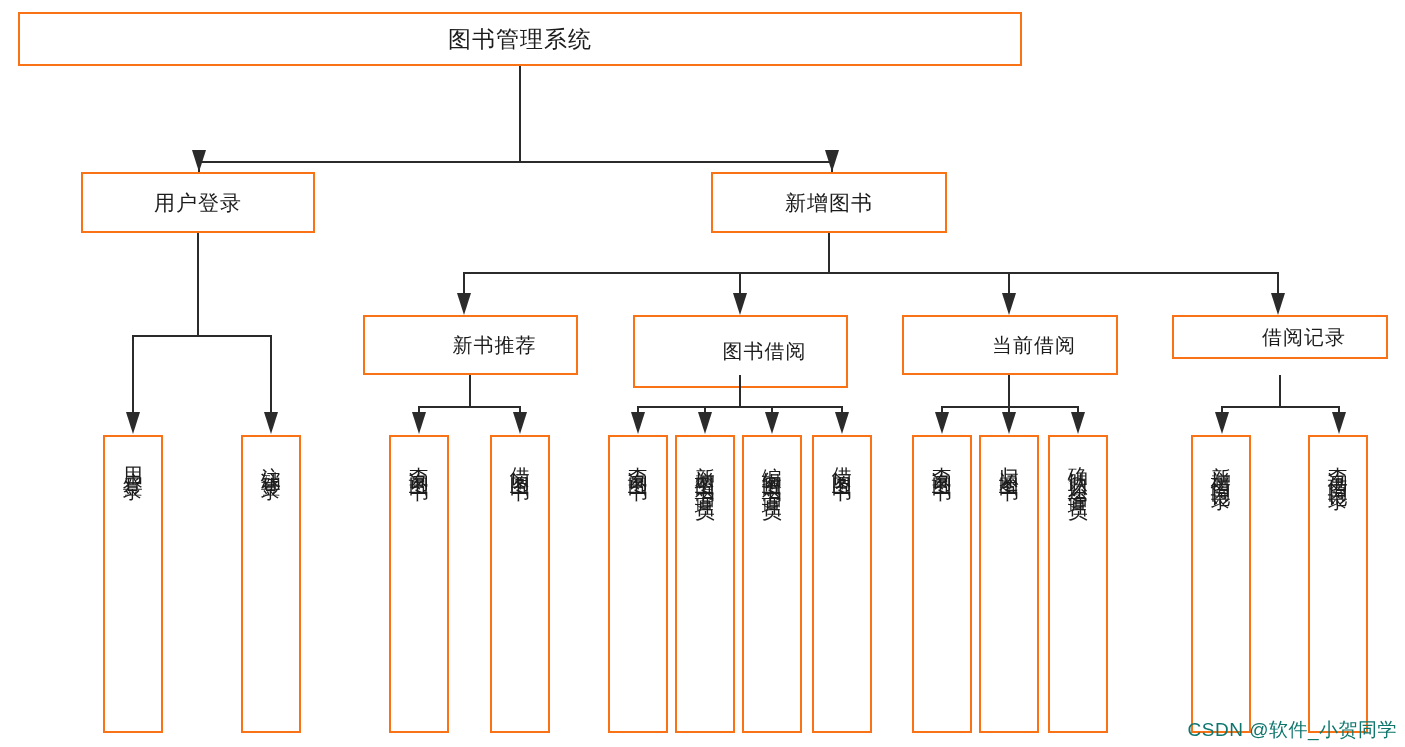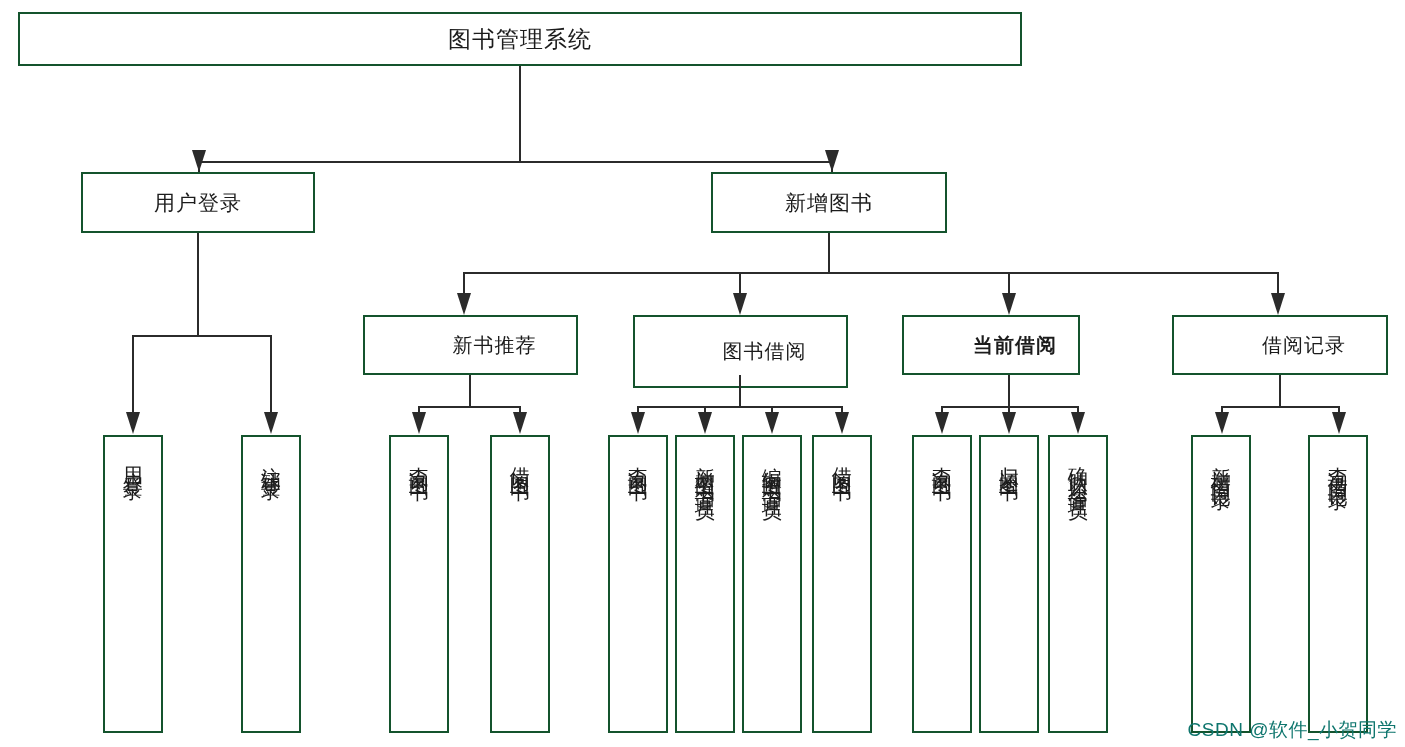--- a/index.html
+++ b/index.html
@@ -13,21 +13,21 @@
     width:1405px;
     height:747px;
     background:#ffffff;
     overflow:hidden;
   }
   
   .node{
     position:absolute;
     box-sizing:border-box;
     background:#ffffff;
-    border:2px solid #14532d;
+    border:2px solid #f97316;
     display:flex;
     align-items:center;
     justify-content:center;
     color:#1c1c1c;
     letter-spacing:1px;
   }
   .node.root{
     font-size:23px;
   }
   .node.lvl2{
@@ -128,24 +128,24 @@
 
   <div class="vline" style="left:1277px;top:272px;height:25px;"></div>
   <div class="arrow" style="left:1271px;top:293px;"></div>
 
   <div class="node lvl3" style="left:363px;top:315px;width:215px;height:60px;">
     <span>新书推荐</span>
   </div>
   <div class="node lvl3" style="left:633px;top:315px;width:215px;height:73px;">
     <span>图书借阅</span>
   </div>
-  <div class="node lvl3" style="left:902px;top:315px;width:178px;height:60px;font-weight:bold;">
+  <div class="node lvl3" style="left:902px;top:315px;width:216px;height:60px;">
     <span>当前借阅</span>
   </div>
-  <div class="node lvl3" style="left:1172px;top:315px;width:216px;height:60px;">
+  <div class="node lvl3" style="left:1172px;top:315px;width:216px;height:44px;">
     <span>借阅记录</span>
   </div>
 
   <div class="vline" style="left:469px;top:375px;height:32px;"></div>
   <div class="hline" style="left:418px;top:406px;width:103px;height:2px;"></div>
   <div class="vline" style="left:418px;top:406px;height:12px;"></div>
   <div class="arrow" style="left:412px;top:412px;"></div>
   <div class="vline" style="left:519px;top:406px;height:12px;"></div>
   <div class="arrow" style="left:513px;top:412px;"></div>
 

